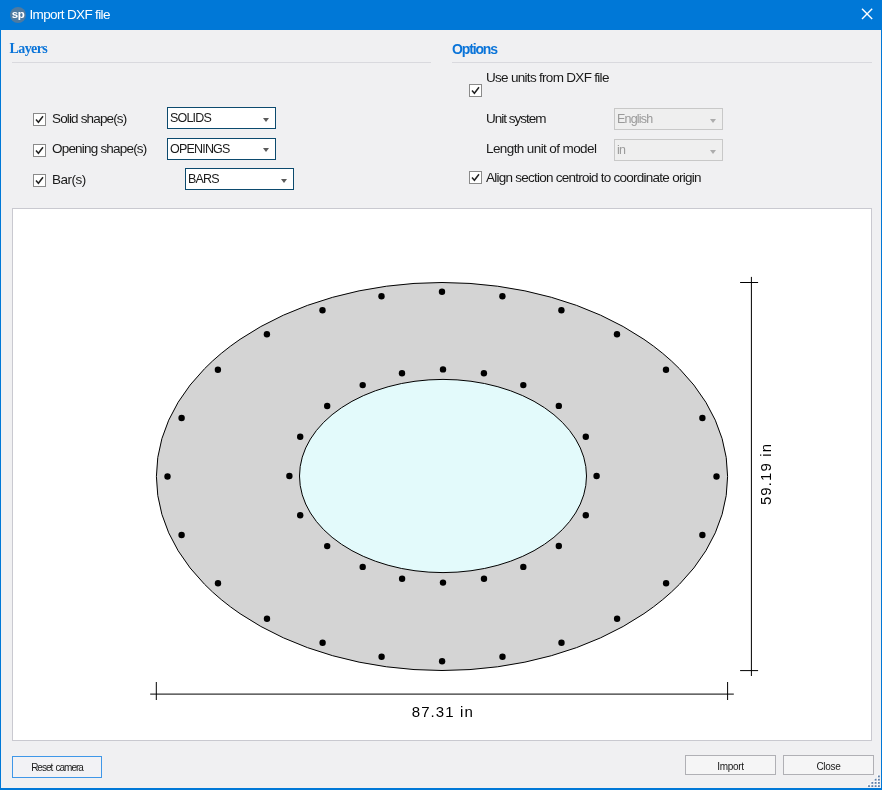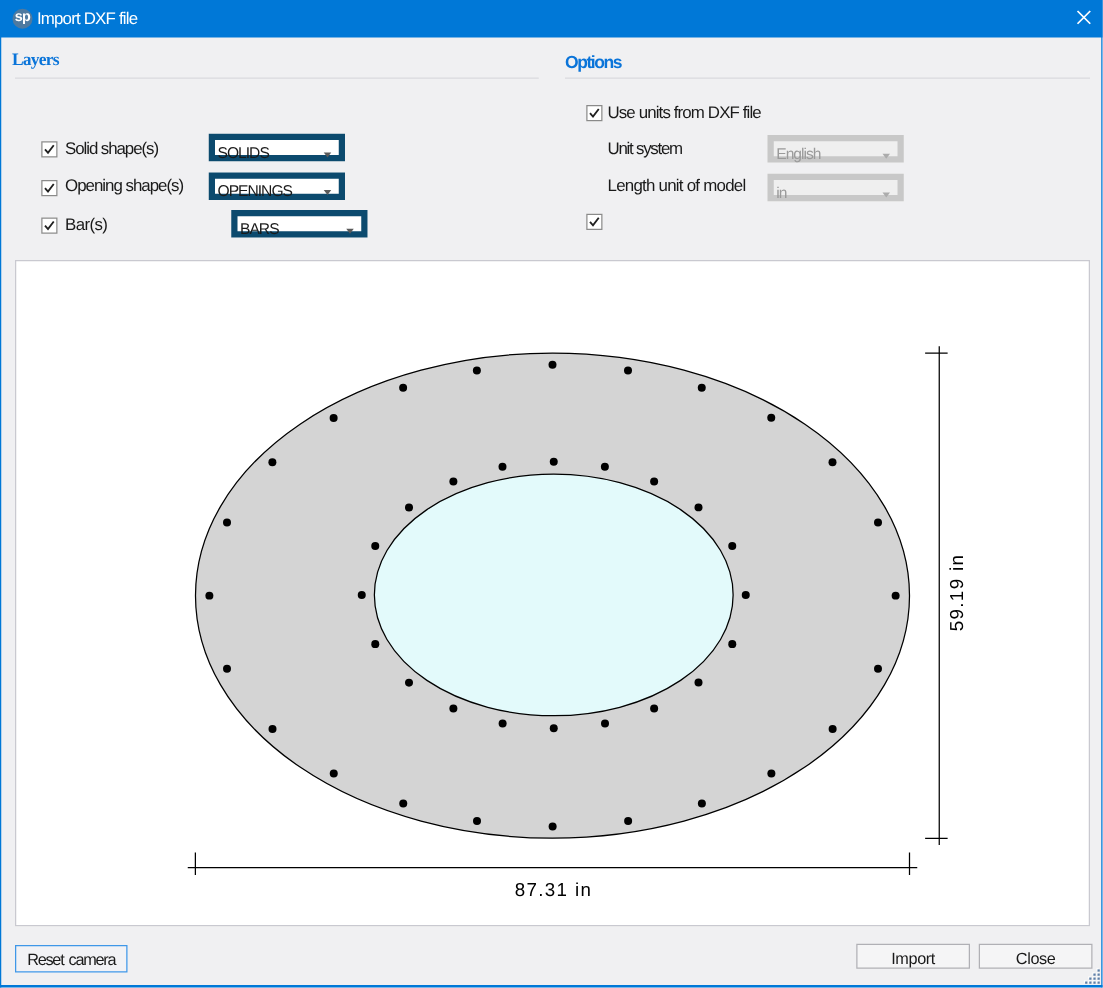--- a/index.html
+++ b/index.html
@@ -9,28 +9,28 @@
   .abs{position:absolute;}
   .titlebar{left:-1px;top:0;width:882px;height:30px;background:#0078D7;}
   .logo{left:9px;top:7px;width:16px;height:16px;border-radius:50%;background:#4E7AA0;
         color:#fff;font-weight:bold;font-size:11.5px;text-align:center;line-height:15px;letter-spacing:-0.5px;}
   .title{left:28.5px;top:0;height:30px;line-height:30px;color:#fff;font-size:13.5px;letter-spacing:-0.65px;}
   .closex{left:855px;top:4px;width:22px;height:22px;}
   .hdr{font-size:14px;font-weight:bold;color:#0A74D9;letter-spacing:-0.6px;}
   .sep{height:1px;background:#D9D9DE;}
   .lbl{font-size:13.5px;color:#1A1A1A;letter-spacing:-0.5px;height:20px;line-height:20px;white-space:nowrap;}
   .cb{width:13px;height:13px;background:#fff;border:1px solid #8A8A8A;box-sizing:border-box;}
-  .dd{width:109px;height:22px;background:#fff;border:5px solid #0c4a6e;box-sizing:border-box;
+  .dd{width:109px;height:22px;background:#fff;border:1px solid #0c4a6e;box-sizing:border-box;
       font-size:12.5px;color:#1A1A1A;line-height:20px;padding-left:2px;letter-spacing:-0.8px;}
   .dd .arr{position:absolute;right:6px;top:9.5px;width:0;height:0;
       border-left:3.5px solid transparent;border-right:3.5px solid transparent;border-top:4.5px solid #5A5A5A;}
   .dd.dis{background:#EFEFEF;border-color:#C8C8C8;color:#9A9A9A;}
   .dd.dis .arr{border-top-color:#ACACAC;}
   .canvas{left:11px;top:208px;width:860px;height:533px;background:#fff;border:1px solid #C9C9D0;box-sizing:border-box;}
-  .btn{background:#F5F5F6;border:1px solid #B0B0B5;box-sizing:border-box;font-size:13px;color:#1A1A1A;
+  .btn{background:#F5F5F6;border:1px solid #B0B0B5;box-sizing:border-box;font-size:10px;color:#1A1A1A;
        text-align:center;letter-spacing:-0.3px;}
 </style>
 </head>
 <body>
 <div class="win">
   <div class="abs titlebar"></div>
   <div class="abs logo">sp</div>
   <div class="abs title">Import DXF file</div>
   <svg class="abs closex" viewBox="0 0 22 22">
       <g stroke="#fff" stroke-width="1.4">
@@ -63,31 +63,32 @@
   <div class="abs lbl" style="left:51px;top:169.5px;">Bar(s)</div>
 
   <div class="abs dd" style="left:166px;top:107px;">SOLIDS<span class="arr"></span></div>
   <div class="abs dd" style="left:166px;top:137.5px;">OPENINGS<span class="arr"></span></div>
   <div class="abs dd" style="left:184px;top:168px;">BARS<span class="arr"></span></div>
 
   <div class="abs cb" style="left:468px;top:84px;"></div>
   <svg class="abs" style="left:468px;top:84px;" width="13" height="13">
       <path d="M3,6.5 L5.4,9.2 L10,3.2" stroke="#212121" stroke-width="1.5" fill="none"></path>
     </svg>
-  <div class="abs lbl" style="left:485px;top:80px;letter-spacing:-0.7px;">Use units from DXF file</div>
+  <div class="abs lbl" style="left:485px;top:68px;letter-spacing:-0.7px;">Use units from DXF file</div>
 
   <div class="abs lbl" style="left:485px;top:108.5px;letter-spacing:-1px;">Unit system</div>
   <div class="abs lbl" style="left:485px;top:139px;letter-spacing:-0.6px;">Length unit of model</div>
   <div class="abs dd dis" style="left:613px;top:108px;">English<span class="arr"></span></div>
   <div class="abs dd dis" style="left:613px;top:139px;">in<span class="arr"></span></div>
 
   <div class="abs cb" style="left:468px;top:171px;"></div>
   <svg class="abs" style="left:468px;top:171px;" width="13" height="13">
       <path d="M3,6.5 L5.4,9.2 L10,3.2" stroke="#212121" stroke-width="1.5" fill="none"></path>
     </svg>
+  <div class="abs lbl" style="left:485px;top:167.5px;letter-spacing:-0.75px;">Align section centroid to coordinate origin</div>
 
   <div class="abs canvas"></div>
   <svg class="abs" style="left:11px;top:208px;" width="860" height="533" viewBox="0 0 860 533">
     <ellipse cx="430" cy="268.5" rx="285.6" ry="194" fill="#D4D4D4" stroke="#000" stroke-width="1"></ellipse>
     <ellipse cx="431" cy="268" rx="143.5" ry="96.6" fill="#E3FAFB" stroke="#000" stroke-width="1"></ellipse>
     <g fill="#000">
       <circle cx="704.5" cy="268.5" r="3.2"></circle>
         <circle cx="690.4" cy="210.0" r="3.2"></circle>
       <circle cx="654.0" cy="161.8" r="3.2"></circle>
         <circle cx="605.0" cy="126.2" r="3.2"></circle>

